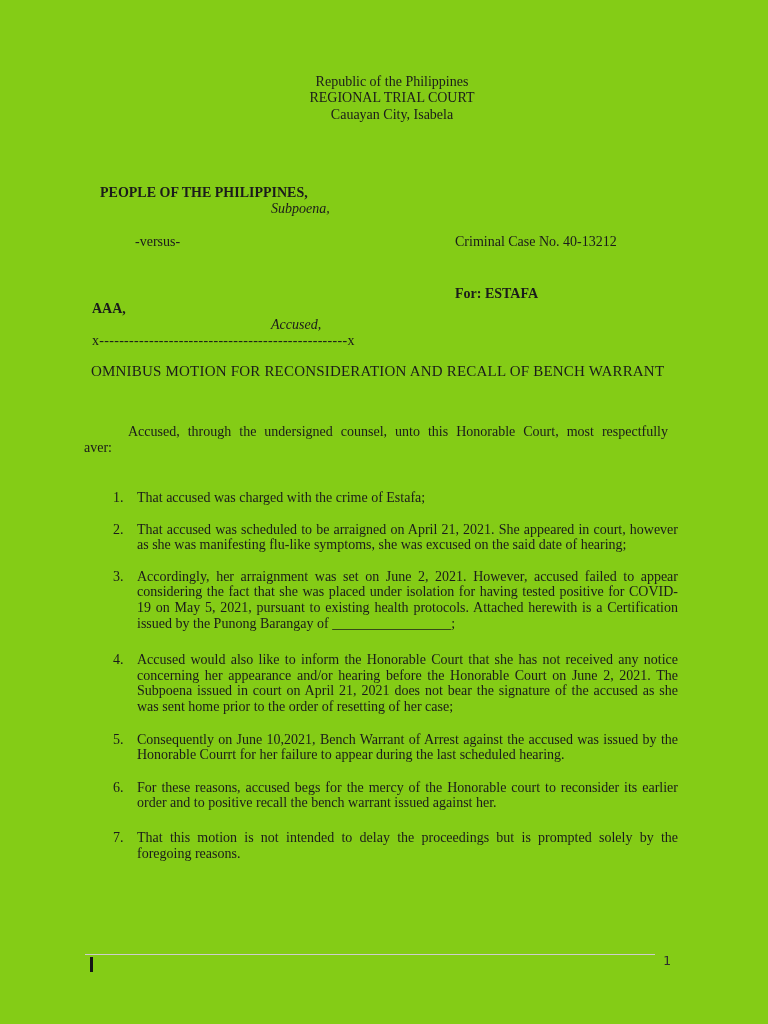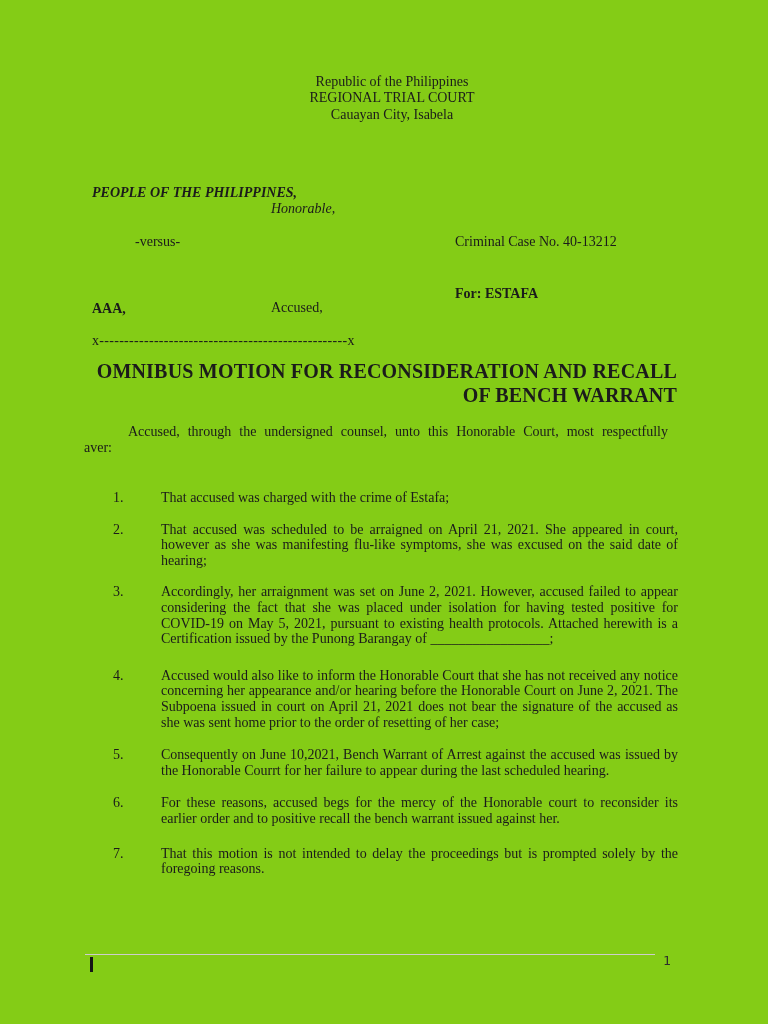--- a/index.html
+++ b/index.html
@@ -18,53 +18,53 @@
 
   
   .court-header {
     top: 74px; left: 0; right: 0;
     text-align: center;
     line-height: 16.4px;
   }
   .bold { font-weight: normal; }
 
   
-  .plaintiff-name { top: 185px; left: 92px; font-weight: bold; font-style: italic; }
+  .plaintiff-name { top: 185px; left: 100px; font-weight: bold; }
   .plaintiff-role { top: 201px; left: 271px; font-style: italic; }
   .versus         { top: 234px; left: 135px; }
   .case-number    { top: 234px; left: 455px; }
   .charge         { top: 286px; left: 455px; font-weight: bold; }
   .accused-name   { top: 301px; left: 92px; font-weight: bold; }
-  .accused-role   { top: 300px; left: 271px; }
+  .accused-role   { top: 317px; left: 271px; font-style: italic; }
   .case-separator { top: 333px; left: 92px; letter-spacing: 0.3px; }
 
   
   .doc-title {
     top: 360px; left: 91px; width: 586px;
-    text-align: right;
-    font-weight: bold;
-    font-size: 20px;
+    text-align: left;
+    font-weight: normal;
+    font-size: 15px;
     line-height: 23.8px;
     letter-spacing: 0.2px;
   }
 
   
   .intro {
     top: 424px; left: 84px; width: 584px;
     text-align: justify;
     text-indent: 44px;
     line-height: 15.6px;
     word-spacing: 2px;
   }
 
   
   .allegations { top: 490px; left: 113px; width: 565px; }
   .allegation { display: flex; line-height: 15.6px; margin-bottom: 16px; }
   .allegation .num { flex: none; width: 24px; }
-  .allegation .text { flex: 1; text-align: justify; margin-left: 24px; }
+  .allegation .text { flex: 1; text-align: justify; }
   .allegation.gap-lg { margin-bottom: 21px; }
   .allegation.gap-md { margin-bottom: 17px; }
   .allegation.gap-xl { margin-bottom: 19px; }
 
   
   .footer-rule {
     top: 954px; left: 85px; width: 570px; height: 0;
     border-top: 1px solid #cdcdcd;
   }
   .cursor-mark {
@@ -83,21 +83,21 @@
 
 <div class="page">
 
   <div class="abs court-header">
     <div>Republic of the Philippines</div>
     <div class="bold">REGIONAL TRIAL COURT</div>
     <div>Cauayan City, Isabela</div>
   </div>
 
   <div class="abs plaintiff-name">PEOPLE OF THE PHILIPPINES,</div>
-  <div class="abs plaintiff-role">Honorable,</div>
+  <div class="abs plaintiff-role">Subpoena,</div>
   <div class="abs versus">-versus-</div>
   <div class="abs case-number">Criminal Case No. 40-13212</div>
   <div class="abs charge">For: ESTAFA</div>
   <div class="abs accused-name">AAA,</div>
   <div class="abs accused-role">Accused,</div>
   <div class="abs case-separator">x--------------------------------------------------x</div>
 
   <div class="abs doc-title">OMNIBUS MOTION FOR RECONSIDERATION AND RECALL OF BENCH WARRANT</div>
 
   <div class="abs intro">Accused, through the undersigned counsel, unto this Honorable Court, most respectfully aver:</div>

